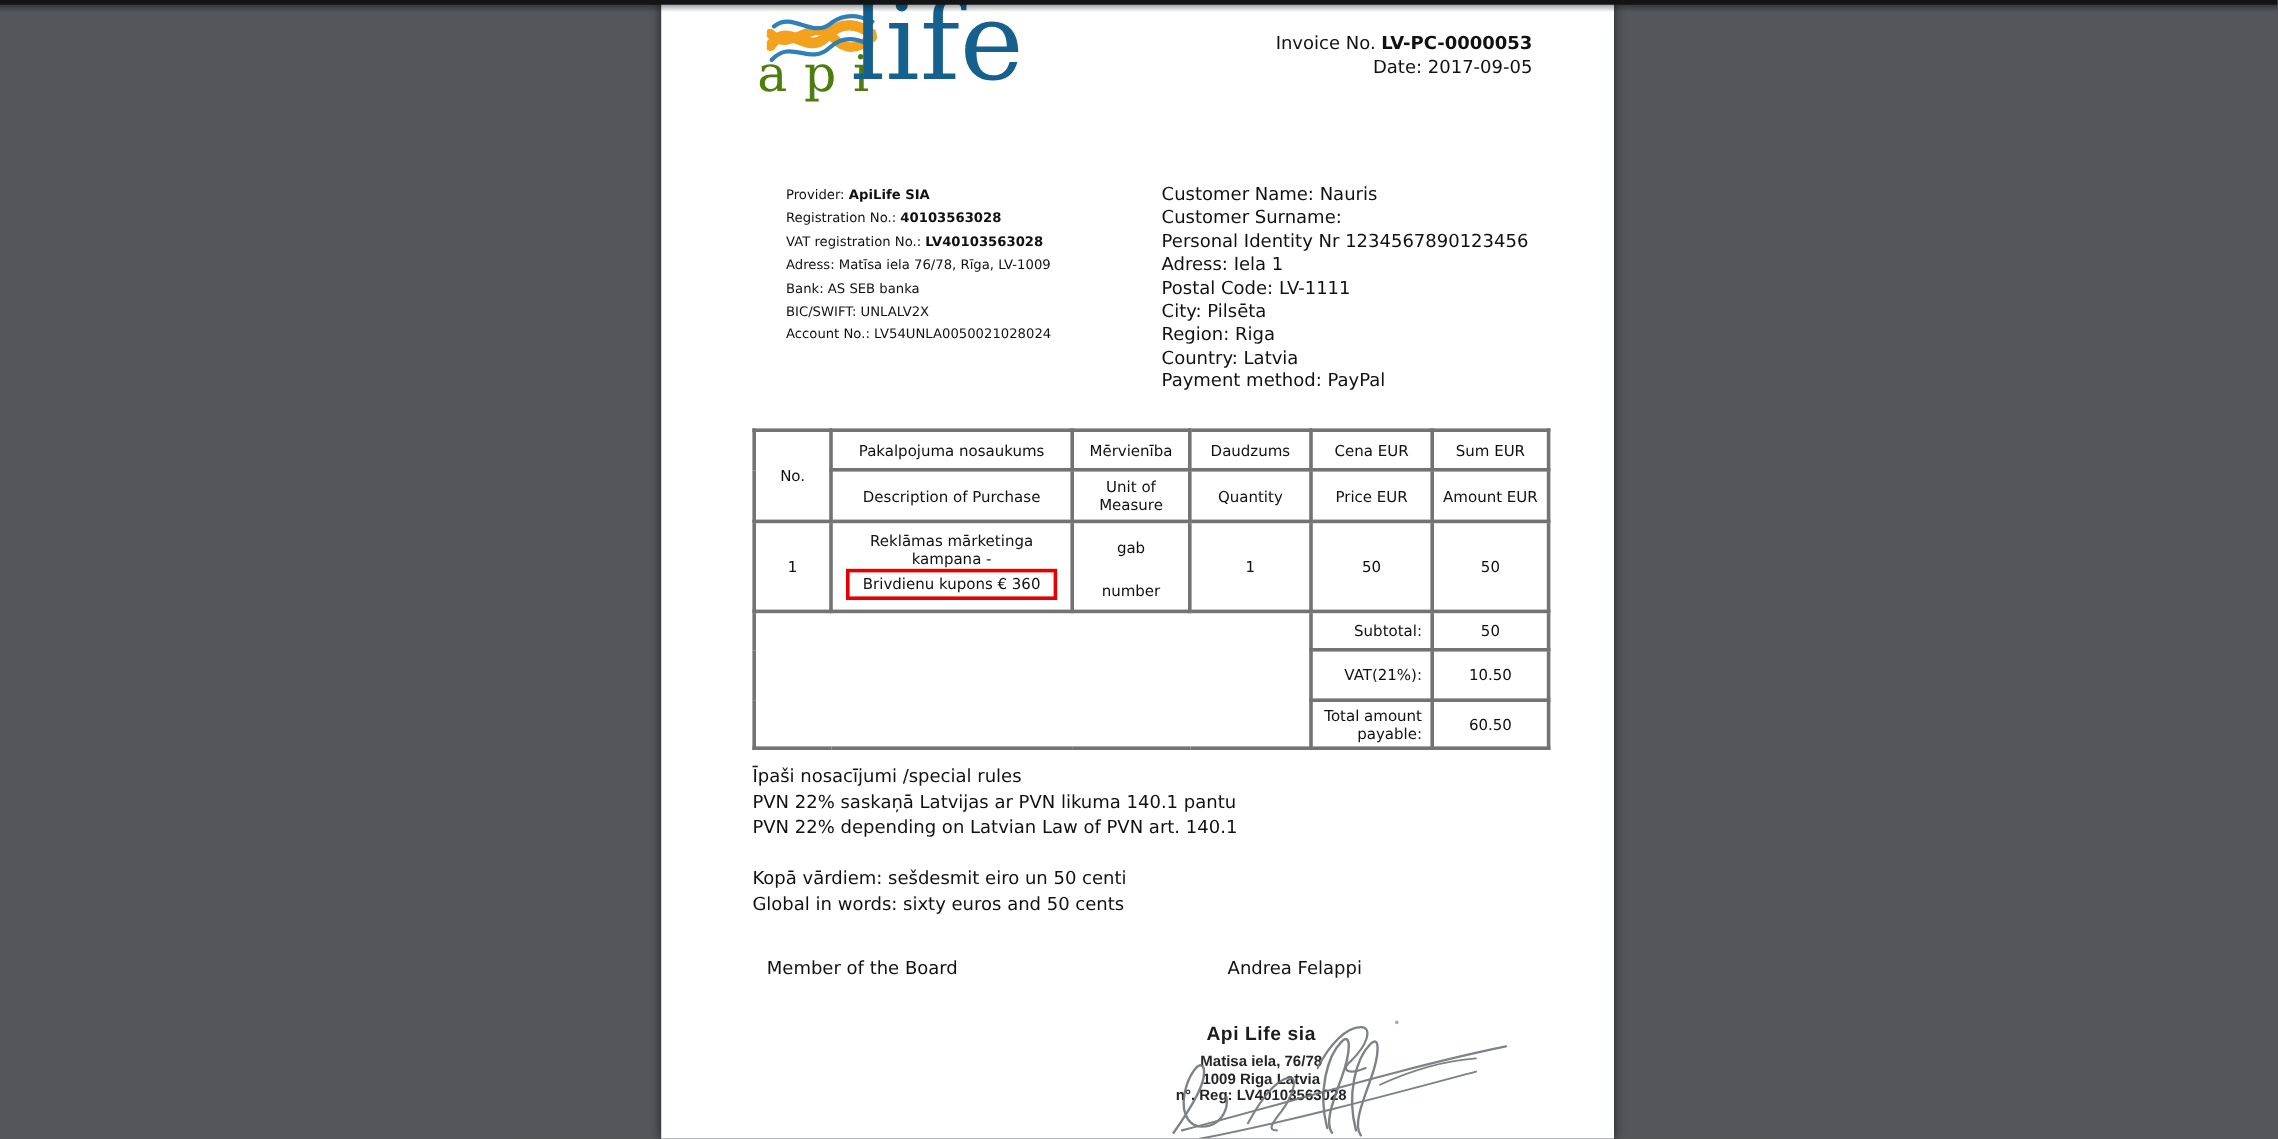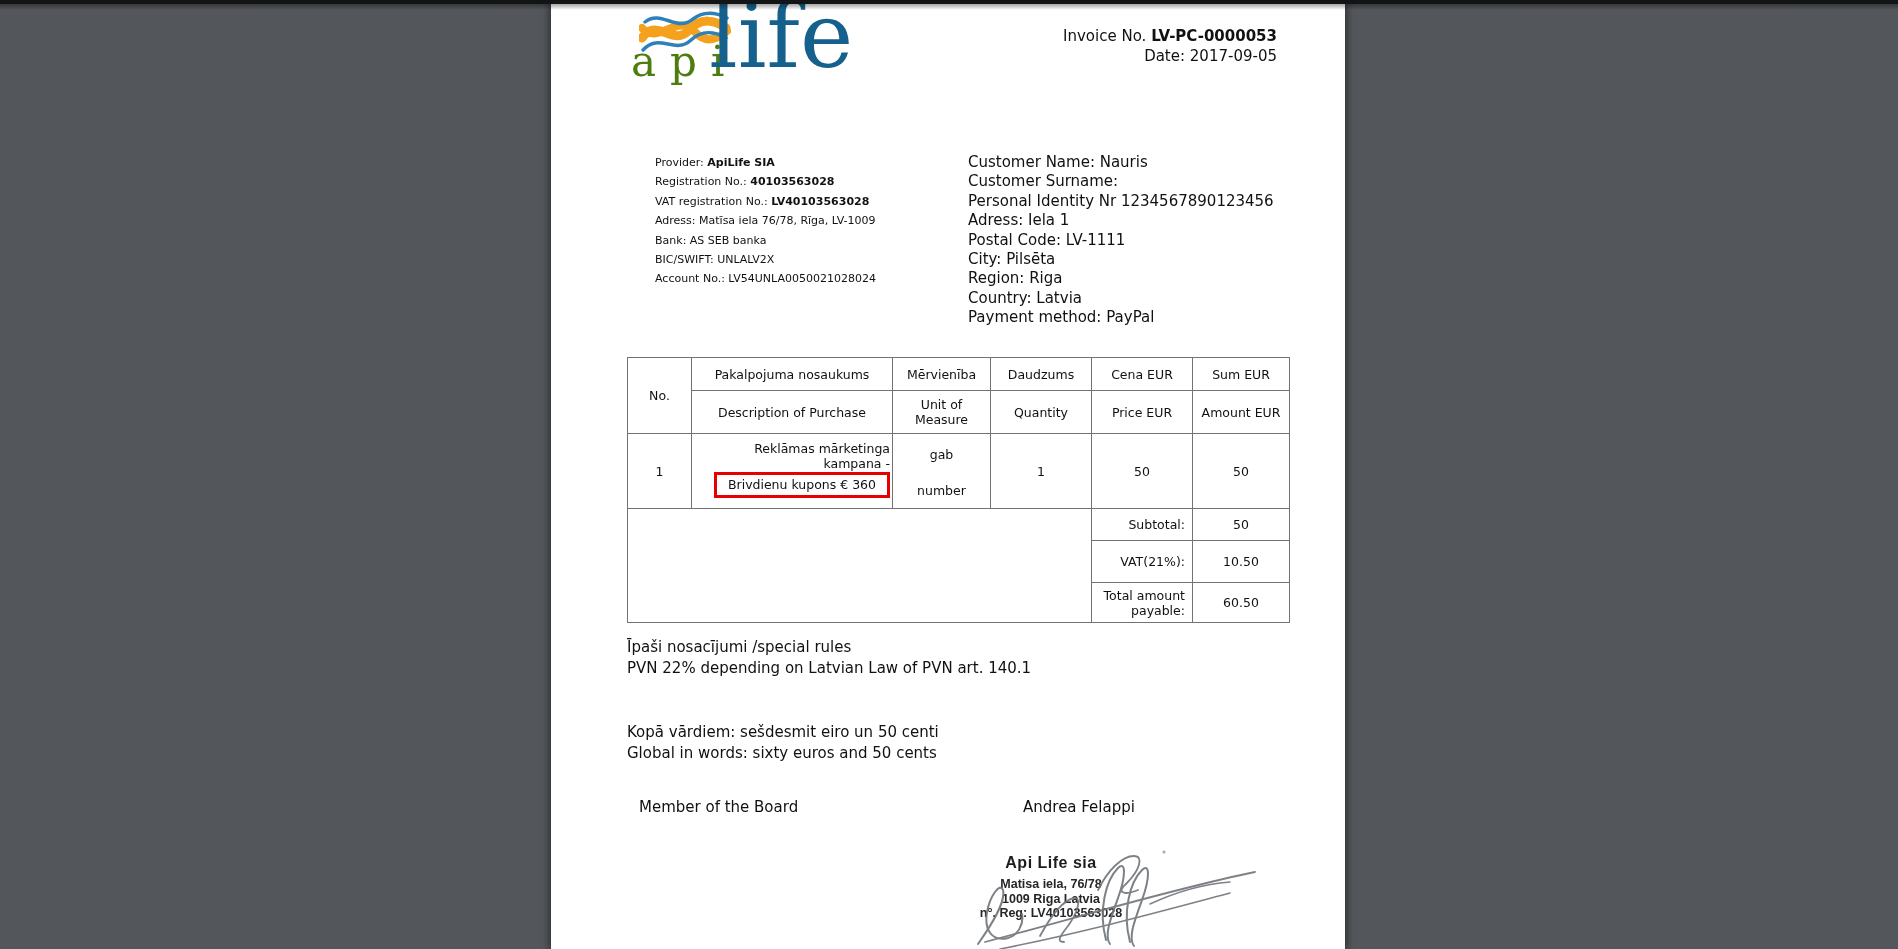--- a/index.html
+++ b/index.html
@@ -23,28 +23,28 @@
   .inv-header { position:absolute; top:27px; right:68px; text-align:right; font-size:15px; line-height:19.5px; }
   .inv-header b { font-weight:bold; }
 
   .provider { position:absolute; left:104px; top:153px; font-size:11px; line-height:19.4px; }
   .customer { position:absolute; left:417px; top:153px; font-size:15px; line-height:19.4px; }
   .provider b, .customer b { font-weight:bold; }
 
   
   .inv-table-wrap { position:absolute; left:76px; top:357px; }
   table { border-collapse:collapse; table-layout:fixed; font-size:12.5px; }
-  td { border:1px solid #737373; text-align:center; vertical-align:middle; padding:0 2px; }
+  td { border:3px solid #737373; text-align:center; vertical-align:middle; padding:0 2px; }
   tr.h1 td { height:33px; }
   tr.h2 td { height:43px; }
   tr.datarow td { height:75px; }
   tr.t1 td { height:32px; }
   tr.t2 td { height:42px; }
   tr.t3 td { height:40px; }
-  td.desc-cell { vertical-align:top; padding-top:7px;text-align:right; }
+  td.desc-cell { vertical-align:top; padding-top:7px; }
   .redbox { display:inline-block; border:3px solid #e60000; padding:2px 11px 3px 11px; margin-top:1px; }
   td.unit-cell { vertical-align:top; }
   .unit-lv { margin-top:13px; }
   .unit-en { margin-top:21px; }
   td.tlabel { text-align:right; padding-right:7px; }
   td.empty-merge { background:#fff; }
 
   .rules { position:absolute; left:76px; top:637px; font-size:15px; line-height:21px; }
   .words { position:absolute; left:76px; top:722px; font-size:15px; line-height:21px; }
 
@@ -155,20 +155,21 @@
       <tr class="t3">
         <td class="tlabel">Total amount payable:</td>
         <td>60.50</td>
       </tr>
     </tbody>
       </table>
   </div>
 
   <div class="rules">
     <div>Īpaši nosacījumi /special rules</div>
+    <div>PVN 22% saskaņā Latvijas ar PVN likuma 140.1 pantu</div>
     <div>PVN 22% depending on Latvian Law of PVN art. 140.1</div>
   </div>
 
   <div class="words">
     <div>Kopā vārdiem: sešdesmit eiro un 50 centi</div>
     <div>Global in words: sixty euros and 50 cents</div>
   </div>
 
   <div class="board-title">Member of the Board</div>
   <div class="signer-name">Andrea Felappi</div>

